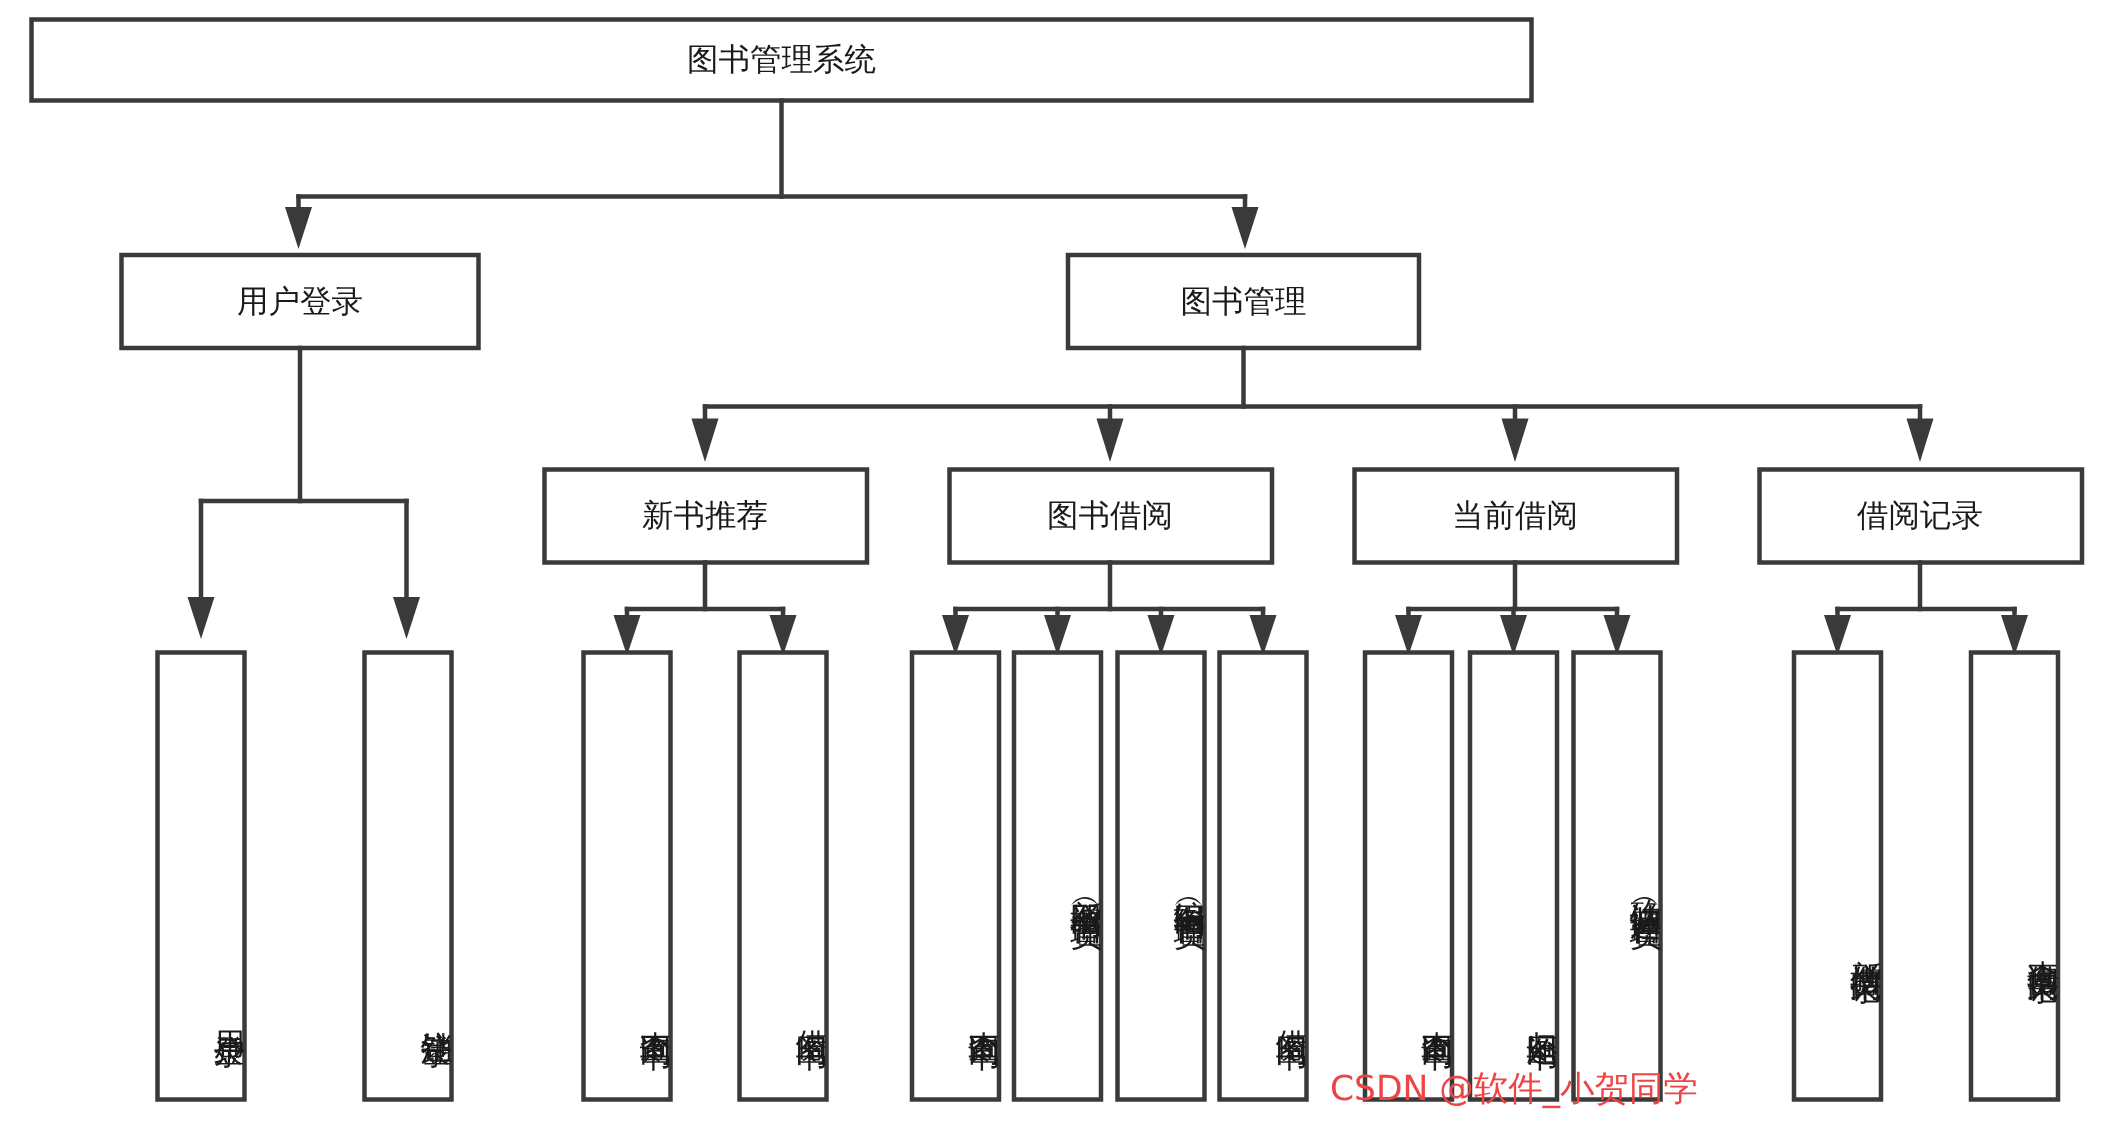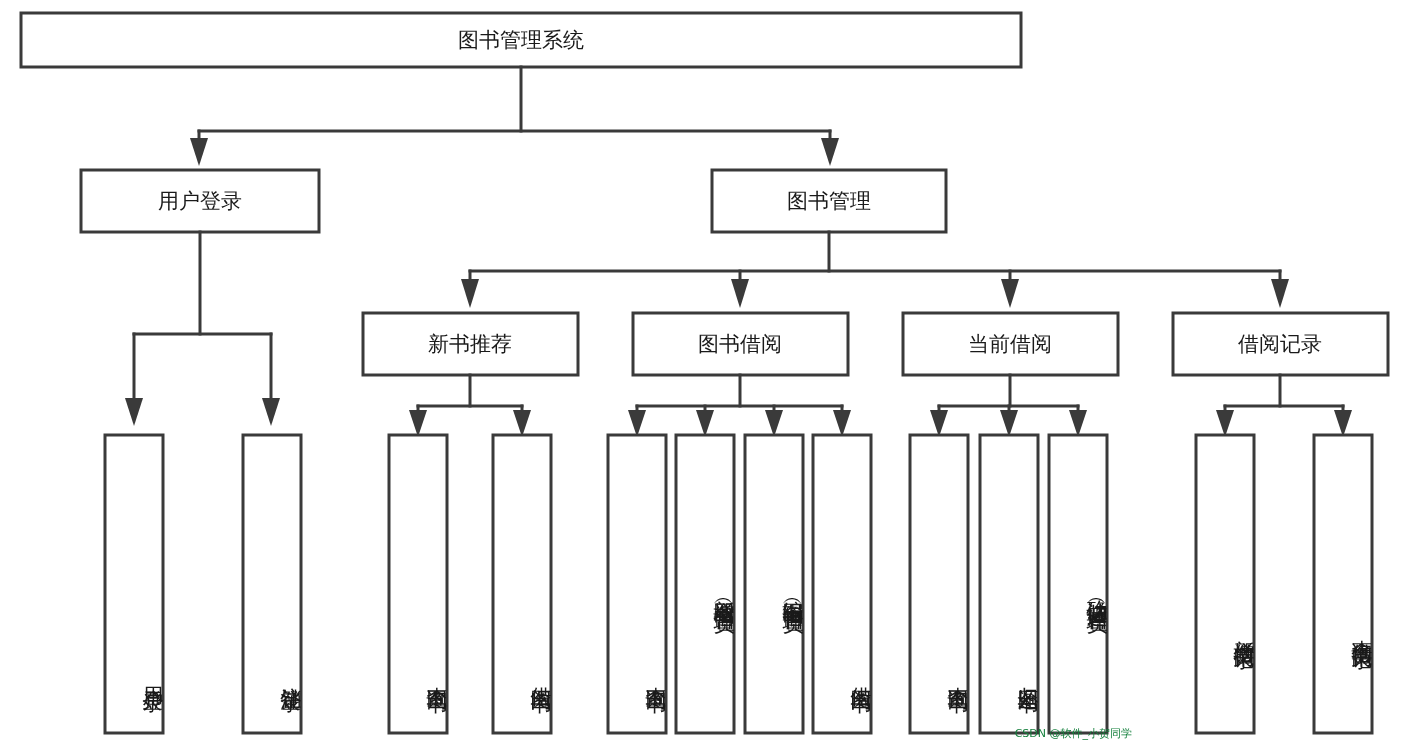--- a/index.html
+++ b/index.html
@@ -64,22 +64,22 @@
     display: flex;
     align-items: flex-start;
     justify-content: center;
     pointer-events: none;
   }
   .watermark {
     position: absolute;
     right: 10px;
     bottom: 6px;
     font-family: "DejaVu Sans", "Liberation Sans", sans-serif;
-    font-size: 11px;
-    color: #15803d;
+    font-size: 23px;
+    color: #ef4444;
     white-space: nowrap;
   }
 </style>
 </head>
 <body>
 
 <div id="diagram-root">
 
   <svg id="flowchart" viewBox="0 0 1405 747">
 

